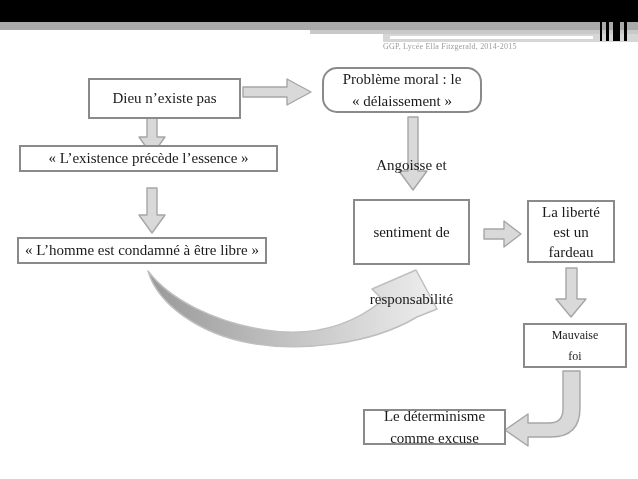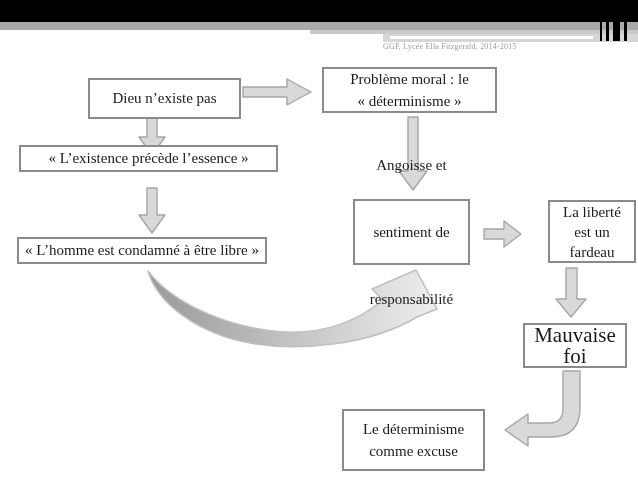--- a/index.html
+++ b/index.html
@@ -24,27 +24,27 @@
   .block-arrow{fill:var(--arrow-fill);stroke:var(--arrow-border);stroke-width:1.4;stroke-linejoin:round;}
   
   .node{
     position:absolute;z-index:2;box-sizing:border-box;background:#ffffff;
     border:2px solid var(--box-border);
     display:flex;flex-direction:column;justify-content:center;align-items:center;
     text-align:center;color:var(--text);font-size:15px;line-height:21px;
   }
   .node .ln{display:block;white-space:nowrap;}
   #node-dieu{left:77px;top:78px;width:153px;height:41px;margin-left:11px;}
-  #node-probleme{left:322px;top:67px;width:175px;height:46px;line-height:22px;}
+  #node-probleme{left:322px;top:67px;width:160px;height:46px;line-height:22px;border-radius:15px;}
   #node-existence{left:19px;top:145px;width:259px;height:27px;}
   #node-homme{left:17px;top:237px;width:250px;height:27px;}
   #node-angoisse{left:353px;top:199px;width:117px;height:66px;line-height:21px;gap:46px;}
-  #node-liberte{left:548px;top:200px;width:88px;height:63px;line-height:20px;}
-  #node-mauvaise{left:523px;top:323px;width:104px;height:45px;line-height:21px;font-size:21px;}
-  #node-determinisme{left:342px;top:409px;width:143px;height:62px;line-height:22px;text-align:center;}
+  #node-liberte{left:527px;top:200px;width:88px;height:63px;line-height:20px;}
+  #node-mauvaise{left:523px;top:323px;width:104px;height:45px;line-height:21px;font-size:12px;}
+  #node-determinisme{left:363px;top:409px;width:143px;height:36px;line-height:22px;text-align:center;}
 </style>
 </head>
 <body>
 
 <div class="bar" id="bar-black"></div>
 <div class="bar" id="bar-gray"></div>
 <div class="bar" id="bar-light1"></div>
 <div class="bar" id="bar-light2"></div>
 <div class="bar" id="bar-white-stripe"></div>
 <div class="vstripe" style="left:600px;width:2px;"></div>
@@ -86,21 +86,21 @@
        C 200,334 158,305 148,271
        Z"></path>
 </svg>
 
 <div class="node" id="node-dieu">
   <span class="ln">Dieu n’existe pas</span>
 </div>
 
 <div class="node" id="node-probleme">
   <span class="ln">Problème moral : le</span>
-  <span class="ln">« déterminisme »</span>
+  <span class="ln">« délaissement »</span>
 </div>
 
 <div class="node" id="node-existence">
   <span class="ln">« L’existence précède l’essence »</span>
 </div>
 
 <div class="node" id="node-homme">
   <span class="ln">« L’homme est condamné à être libre »</span>
 </div>
 

